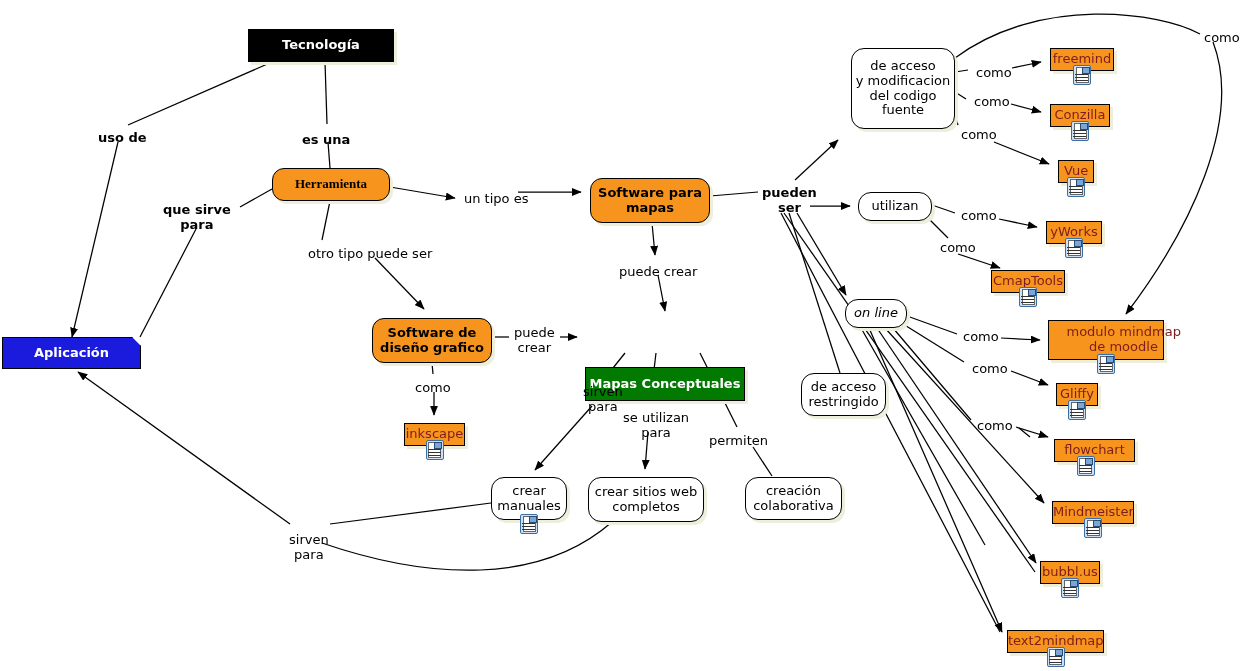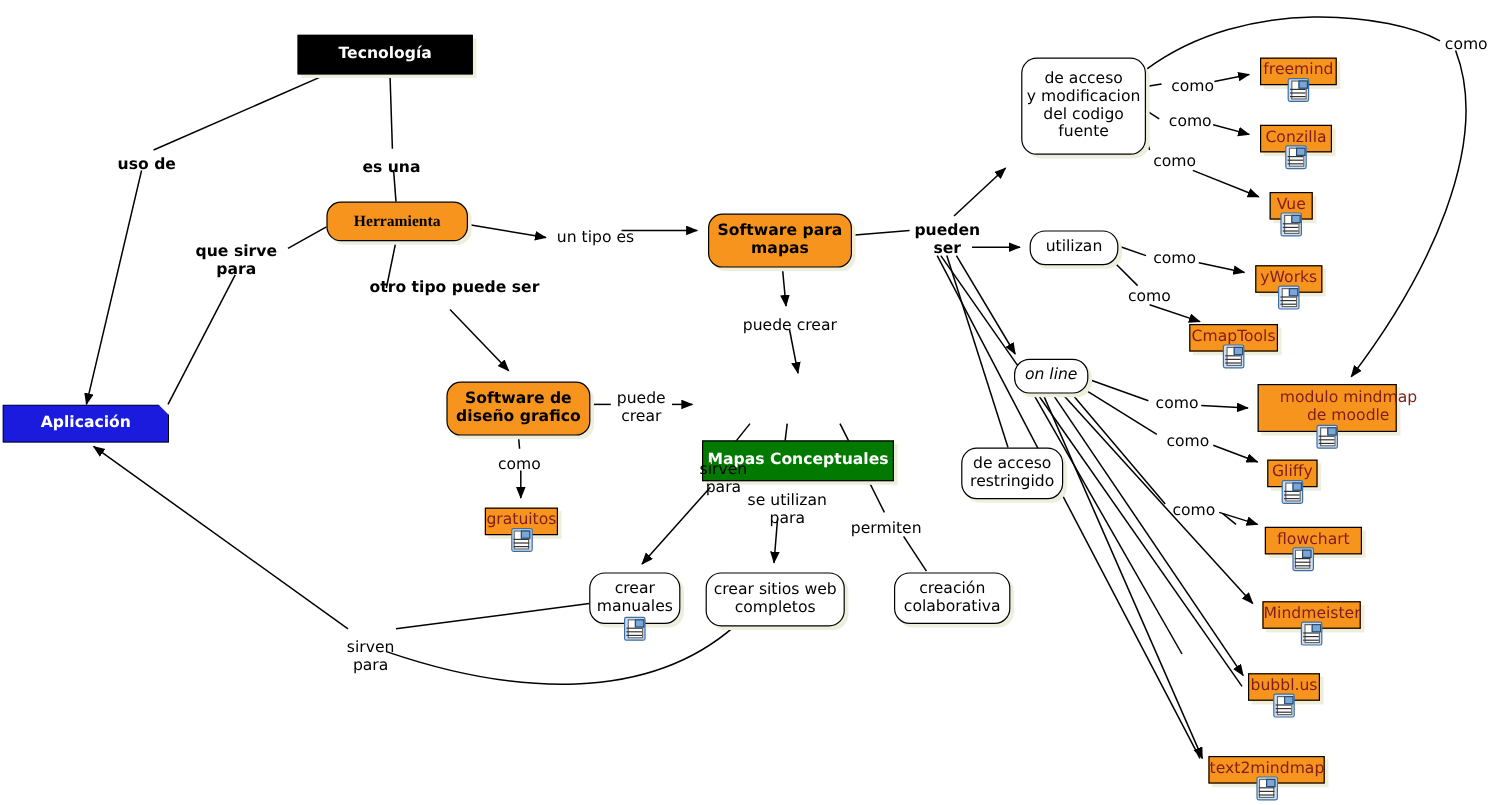--- a/index.html
+++ b/index.html
@@ -150,21 +150,21 @@
 mapas</span>
       </div>
       <div class="node n-concept" style="left: 372px; top: 318px; width: 120px; height: 45px;">
         <span class="t" style="white-space: pre;">Software de
 diseño grafico</span>
       </div>
       <div class="node n-green" style="left: 585px; top: 319px; width: 160px; height: 34px; margin-top: 48px;">
         <span class="t" style="white-space: pre;">Mapas Conceptuales</span>
       </div>
       <div class="node n-leaf" style="left: 404px; top: 423px; width: 61px; height: 23px;">
-        <span class="t" style="white-space: pre;">gratuitos</span>
+        <span class="t" style="white-space: pre;">inkscape</span>
       </div>
       <span class="resicon" style="left: 425.5px; top: 440px;">
         <span class="fr"></span>
         <span class="pg"></span>
         <span class="ln" style="top:9px"></span>
         <span class="ln" style="top:12px"></span>
         <span class="ln" style="top:15px"></span>
         <span class="th"></span>
       </span>
       <div class="node n-white" style="left: 491px; top: 477px; width: 76px; height: 43px;">
@@ -325,21 +325,21 @@
         <span class="ln" style="top:15px"></span>
         <span class="th"></span>
       </span>
     </div>
   <div id="labels">
       <div class="label b" style="left: 98px; top: 131px;">uso de</div>
       <div class="label b" style="left: 302px; top: 133px;">es una</div>
       <div class="label b" style="left: 163px; top: 203px;">que sirve
 para</div>
       <div class="label" style="left: 464px; top: 192px;">un tipo es</div>
-      <div class="label" style="left: 308px; top: 233px; font-weight: bold;">otro tipo puede ser</div>
+      <div class="label" style="left: 308px; top: 247px;">otro tipo puede ser</div>
       <div class="label" style="left: 619px; top: 265px;">puede crear</div>
       <div class="label" style="left: 514px; top: 326px;">puede
 crear</div>
       <div class="label" style="left: 415px; top: 381px;">como</div>
       <div class="label" style="left: 583px; top: 385px;">sirven
 para</div>
       <div class="label" style="left: 623px; top: 411px;">se utilizan
 para</div>
       <div class="label" style="left: 709px; top: 434px;">permiten</div>
       <div class="label" style="left: 289px; top: 533px;">sirven

